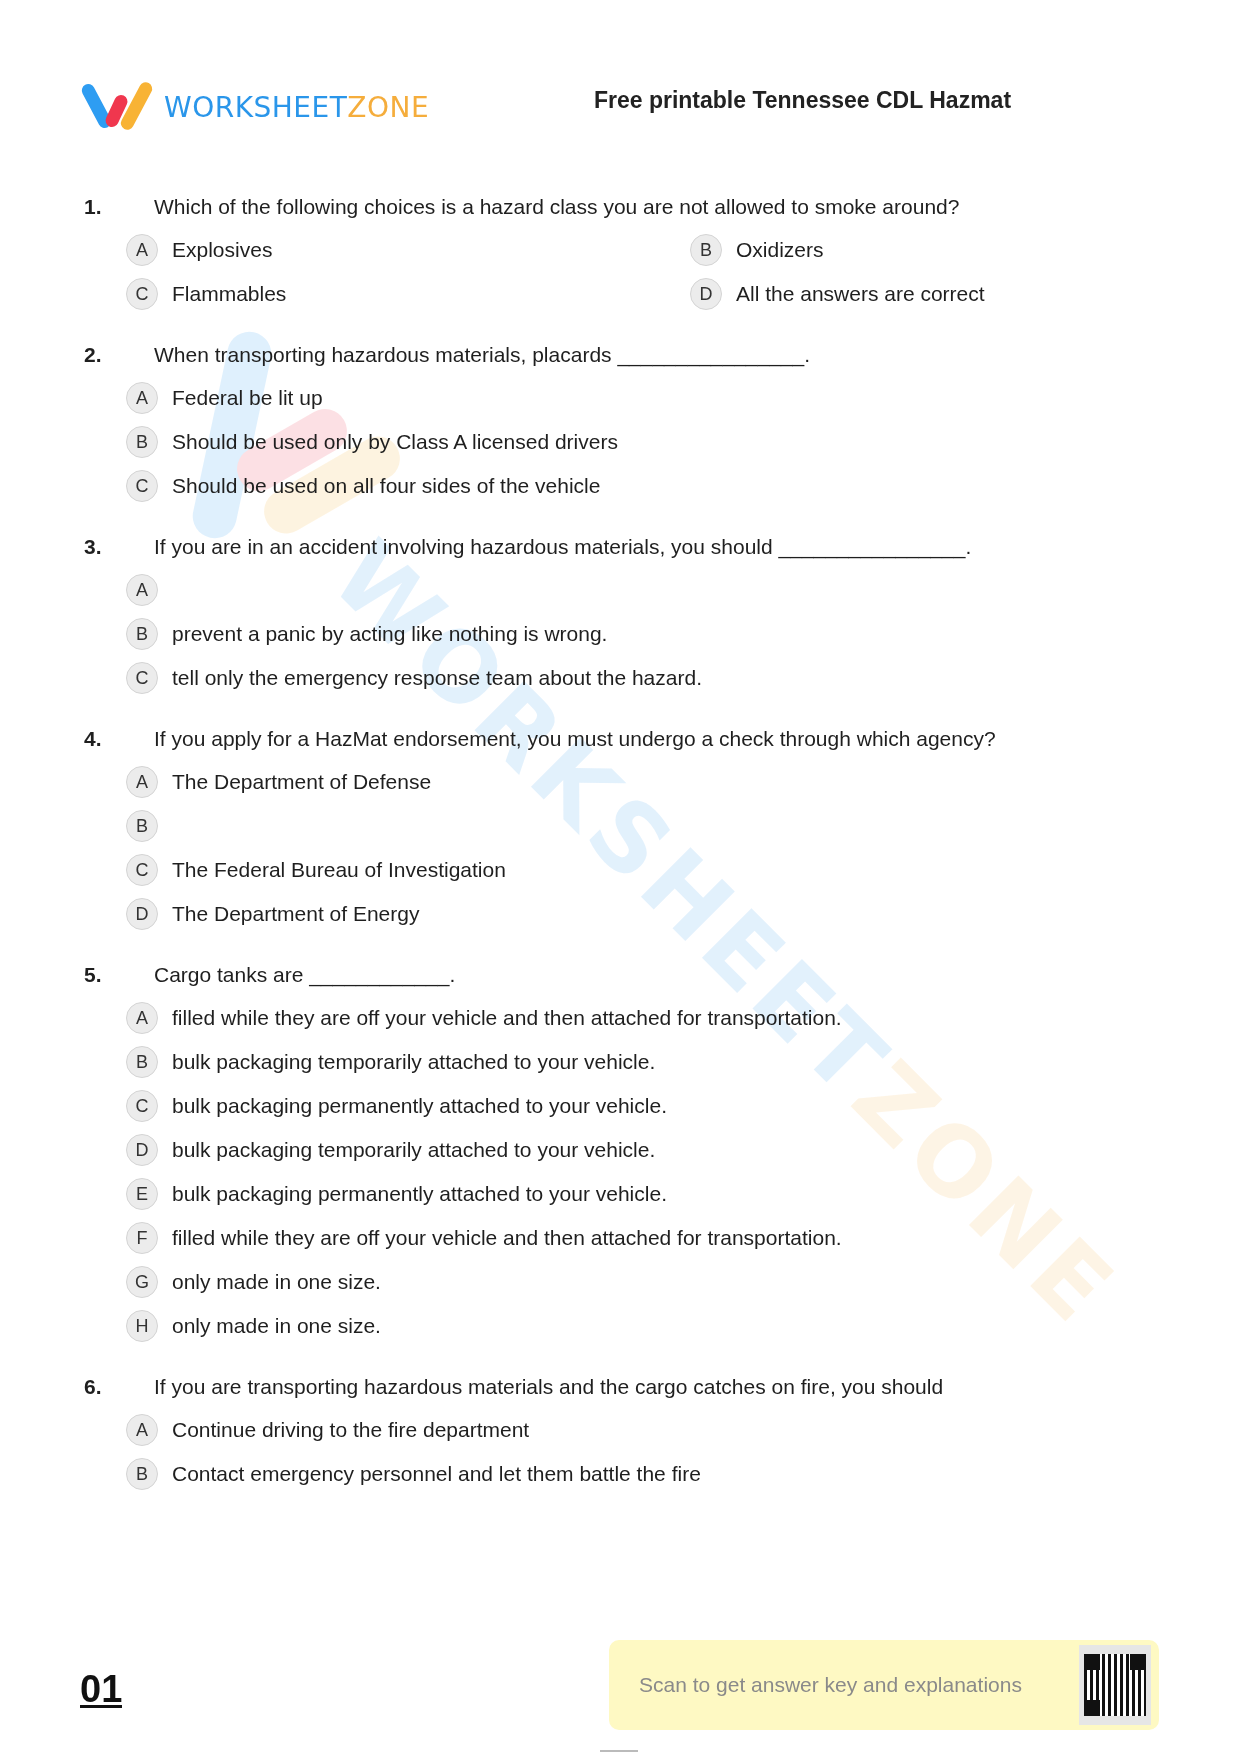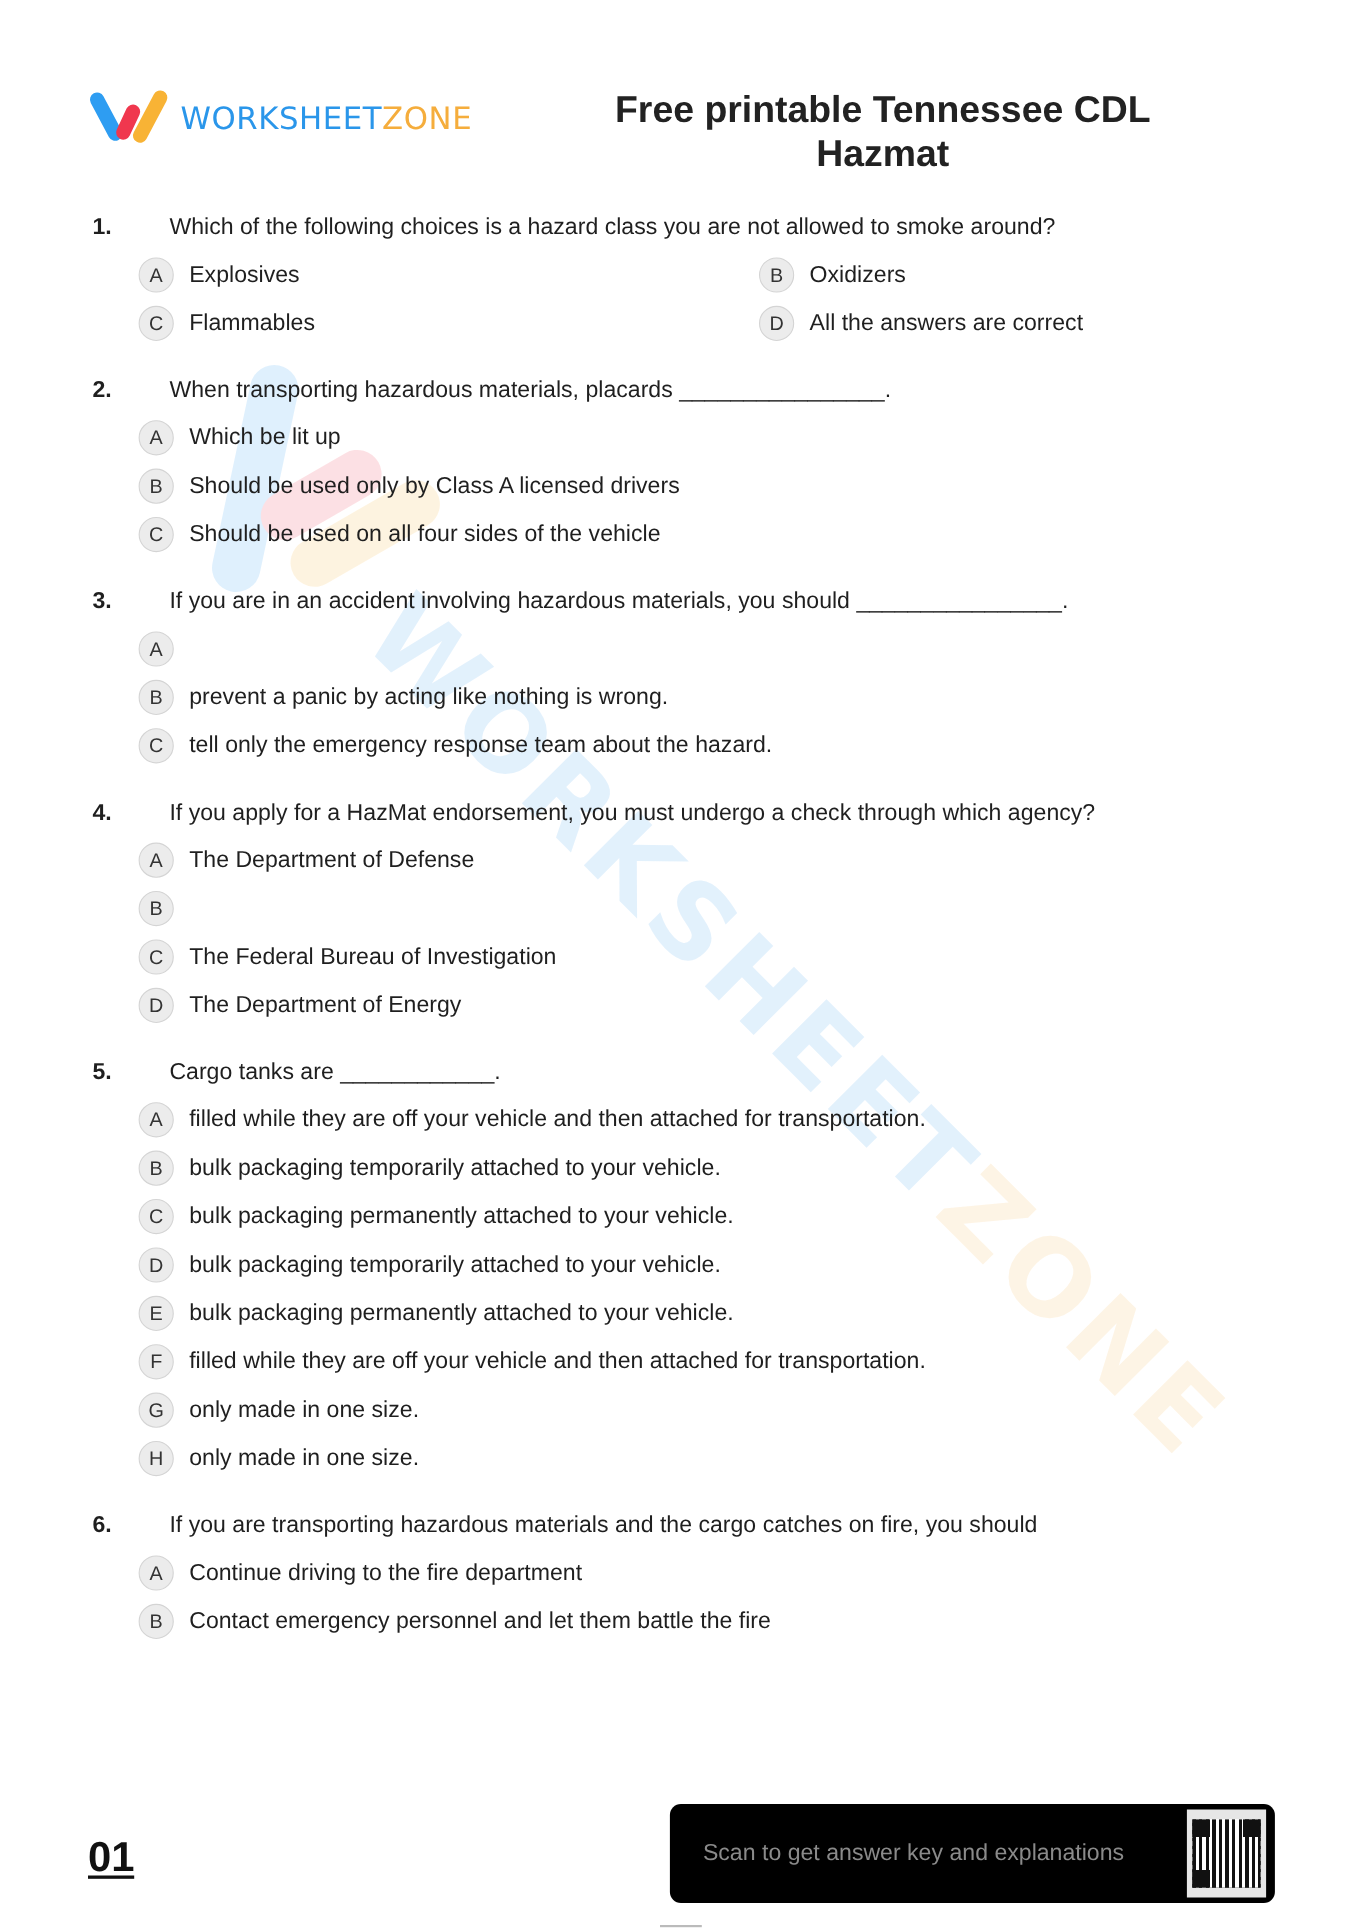--- a/index.html
+++ b/index.html
@@ -12,21 +12,21 @@
   .logo-mark span { position: absolute; border-radius: 8px; width: 13px; }
   .lm1 { background: #2e9df2; height: 48px; left: 6px; top: 0; transform: rotate(-28deg); }
   .lm2 { background: #f0374e; height: 34px; left: 26px; top: 12px; transform: rotate(25deg); }
   .lm3 { background: #f8b335; height: 52px; left: 46px; top: -2px; transform: rotate(28deg); }
   .logo-text { font-size: 28px; letter-spacing: 0.5px; font-family: "DejaVu Sans", sans-serif; }
   .logo-text .w { color: #2a96ea; }
   .logo-text .z { color: #f5ad3c; }
 
   .title {
     position: absolute; left: 530px; width: 545px; top: 80px; text-align: center;
-    font-size: 34px; font-weight: bold; line-height: 40px; color: #222;
+    font-size: 23px; font-weight: bold; line-height: 40px; color: #222;
   }
 
   .watermark {
     position: absolute; left: 390px; top: 520px; transform: rotate(45deg);
     transform-origin: left top; font-size: 96px; font-weight: bold; letter-spacing: 6px;
     font-family: "DejaVu Sans", sans-serif; pointer-events: none; opacity: 0.13; white-space: nowrap;
   }
   .watermark .w { color: #2a96ea; }
   .watermark .z { color: #f5ad3c; }
   .wm-mark { position: absolute; left: 190px; top: 330px; width: 200px; height: 230px; opacity: 0.15; pointer-events: none; }
@@ -48,21 +48,21 @@
     width: 32px; height: 32px; border-radius: 50%; background: #ececec; border: 1px solid #d4d4d4;
     display: flex; align-items: center; justify-content: center; font-size: 18px; color: #333;
     margin-right: 14px; box-sizing: border-box; flex-shrink: 0;
   }
   .footer-page {
     position: absolute; left: 80px; top: 1673px; font-size: 38px; font-weight: bold;
     border-bottom: 3px solid #111; line-height: 32px; color: #111;
   }
   .scan-box {
     position: absolute; left: 609px; top: 1640px; width: 550px; height: 90px;
-    background: #000000; border-radius: 10px; display: flex; align-items: center;
+    background: #fef9c3; border-radius: 10px; display: flex; align-items: center;
   }
   .scan-text { margin-left: 30px; font-size: 21px; color: #8a8a8a; flex: 1; }
   .qr {
     width: 72px; height: 80px; background: #e6e6e6; margin-right: 8px;
     display: flex; align-items: center; justify-content: center;
   }
   .qr-grid {
     width: 62px; height: 62px;
     background:
       linear-gradient(#111,#111) 0 0/16px 16px no-repeat,
@@ -129,21 +129,21 @@
   </div>
 
   <div class="question">
     <div class="q-head">
       <span class="q-num">2.</span>
       <span class="q-text">When transporting hazardous materials, placards ________________.</span>
     </div>
     <div class="options">
       <div class="option">
           <span class="bubble">A</span>
-          <span>Which be lit up</span>
+          <span>Federal be lit up</span>
         </div>
       <div class="option">
           <span class="bubble">B</span>
           <span>Should be used only by Class A licensed drivers</span>
         </div>
       <div class="option">
           <span class="bubble">C</span>
           <span>Should be used on all four sides of the vehicle</span>
         </div>
     </div>

